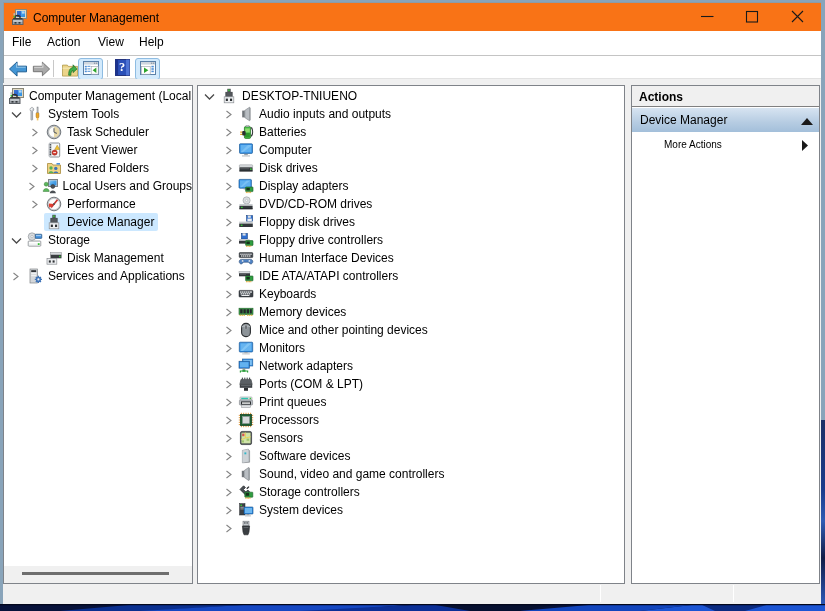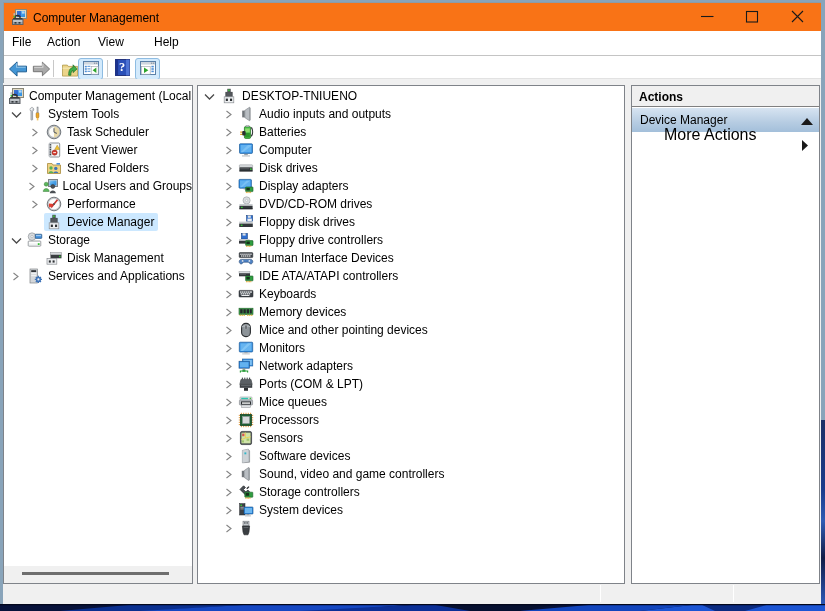--- a/index.html
+++ b/index.html
@@ -433,21 +433,21 @@
         <rect x="19.5" y="11.5" width="11" height="10.5" fill="none" stroke="#1a1a1a" stroke-width="1.1"></rect>
       </svg>
 <svg class="wbtn" style="left:772px" viewBox="0 0 45 31">
         <path d="M20 11 L31 22 M31 11 L20 22" stroke="#1a1a1a" stroke-width="1.1"></path>
       </svg>
 </div>
 <div id="menubar">
 <div class="mi" style="left:12px">File</div>
 <div class="mi" style="left:47px">Action</div>
 <div class="mi" style="left:98px">View</div>
-<div class="mi" style="left:154px">Help</div>
+<div class="mi" style="left:139px">Help</div>
 </div>
 <div id="toolbar">
 <svg style="position:absolute;left:8px;top:4px" width="20" height="18" viewBox="0 0 21 19">
 <path d="M9.5 2 L1.5 9.5 L9.5 17 L9.5 12.5 L19.5 12.5 L19.5 6.5 L9.5 6.5 Z" fill="#4395d4" stroke="#1b5a8e" stroke-width="1"></path>
 <path d="M9 3.4 L9 7.6 L18.6 7.6" fill="none" stroke="#8fc3e8" stroke-width="1.2"></path>
       </svg>
 <svg style="position:absolute;left:32px;top:4px" width="19" height="18" viewBox="0 0 21 19">
 <path d="M11.5 2 L19.5 9.5 L11.5 17 L11.5 12.5 L1.5 12.5 L1.5 6.5 L11.5 6.5 Z" fill="#a8a8a8" stroke="#6e6e6e" stroke-width="1"></path>
 <path d="M12 3.4 L12 7.6 L2.4 7.6" fill="none" stroke="#d8d8d8" stroke-width="1.2"></path>
       </svg>
@@ -502,21 +502,21 @@
 <div style="position:absolute;left:22px;top:572px;width:147px;height:3px;background:#6e6e6e"></div>
 <div class="panel" id="pmid" style="left:197px;top:85px;width:428px;height:499px"></div>
 <div class="panel" id="pright" style="left:631px;top:85px;width:189px;height:499px"></div>
 <div style="position:absolute;left:632px;top:86px;width:187px;height:21px;background:#f0f0f0;border-bottom:1px solid #808080"></div>
 <div id="actionshdr" style="left:639px;top:90px">Actions</div>
 <div style="position:absolute;left:632px;top:108px;width:187px;height:24px;background:linear-gradient(#d7e4f1,#b6cce2 60%,#a3bfda)"></div>
 <div style="position:absolute;left:640px;top:113px;font-size:12px">Device Manager</div>
 <svg style="position:absolute;left:801px;top:118px" width="12" height="7" viewBox="0 0 12 7">
       <path d="M6 0 L12 7 L0 7 Z" fill="#1a1a1a"></path>
     </svg>
-<div style="position:absolute;left:664px;top:126px;font-size:16px">More Actions</div>
+<div style="position:absolute;left:664px;top:139px;font-size:10px">More Actions</div>
 <svg style="position:absolute;left:802px;top:140px" width="6" height="11" viewBox="0 0 6 11">
       <path d="M0 0 L6 5.5 L0 11 Z" fill="#1a1a1a"></path>
     </svg>
 <div class="hl" style="left:44px;top:213px;width:114px;height:18px"></div>
 <div class="row" style="left:4px;top:87px;width:188px">
       <span style="width:4px"></span>
       <svg class="ic">
         <use href="#i-cm"></use>
       </svg>
       <span class="lbl">Computer Management (Local</span>
@@ -812,21 +812,21 @@
     </div>
 <div class="row" style="left:198px;top:393px;width:424px">
       <span style="width:26px"></span>
       <svg class="cv" viewBox="0 0 9 9">
         <path d="M2.5 1 L7 4.5 L2.5 8" fill="none" stroke="#838383" stroke-width="1.1"></path>
       </svg>
       <span style="width:5px"></span>
       <svg class="ic">
         <use href="#i-print"></use>
       </svg>
-      <span class="lbl">Mice queues</span>
+      <span class="lbl">Print queues</span>
     </div>
 <div class="row" style="left:198px;top:411px;width:424px">
       <span style="width:26px"></span>
       <svg class="cv" viewBox="0 0 9 9">
         <path d="M2.5 1 L7 4.5 L2.5 8" fill="none" stroke="#838383" stroke-width="1.1"></path>
       </svg>
       <span style="width:5px"></span>
       <svg class="ic">
         <use href="#i-cpu"></use>
       </svg>

